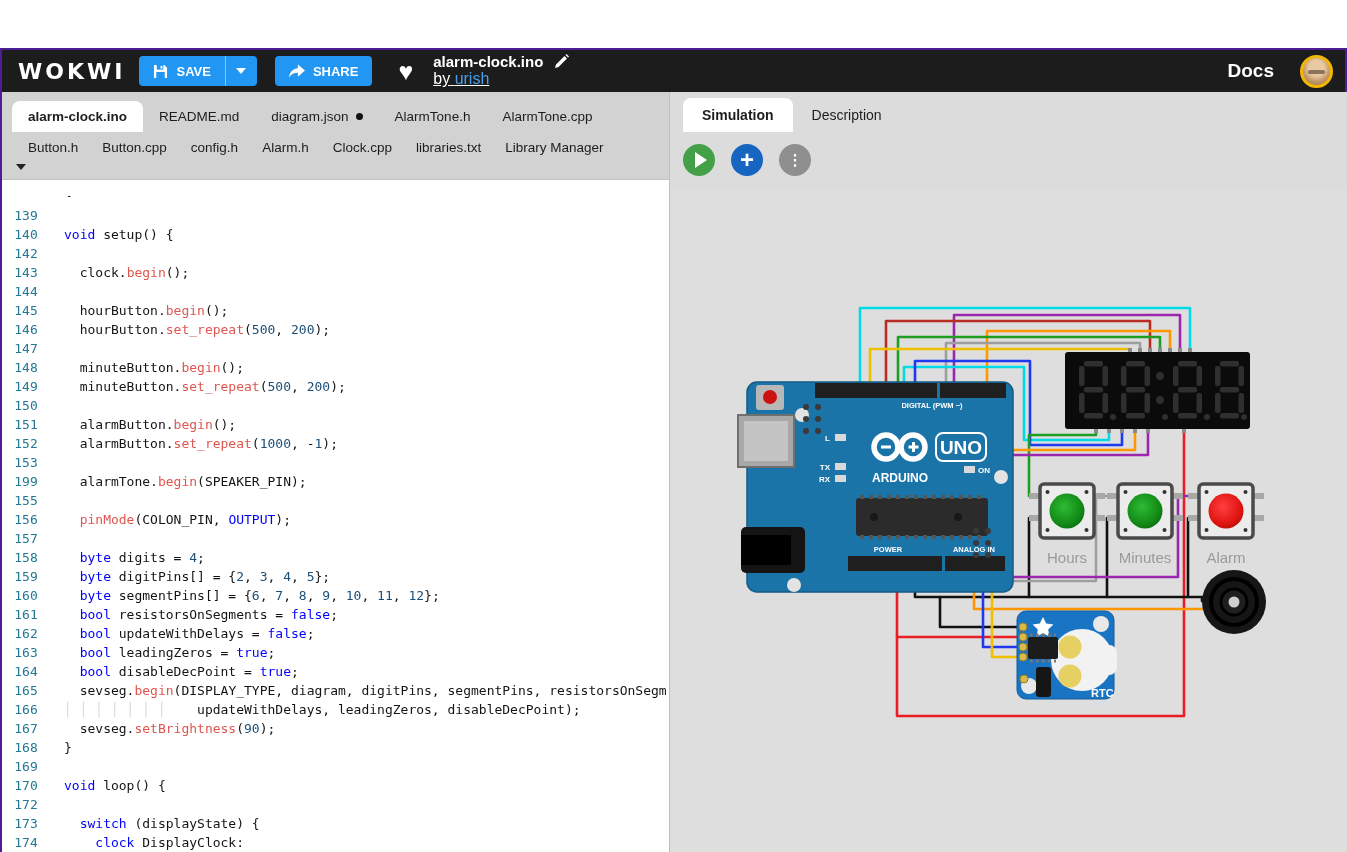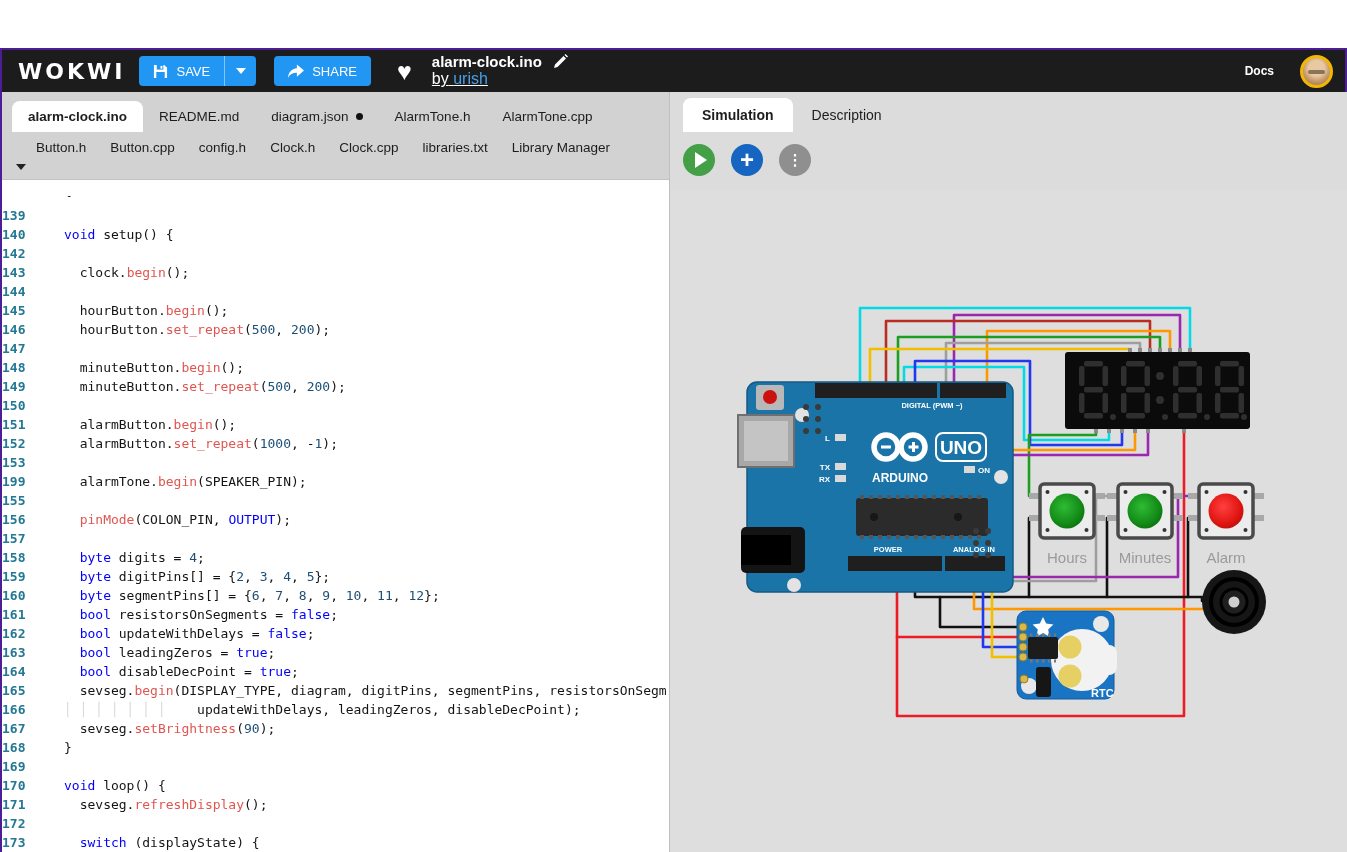--- a/index.html
+++ b/index.html
@@ -4,60 +4,60 @@
 <style>
   * { box-sizing: border-box; margin: 0; padding: 0; }
   html,body { width:1347px; height:852px; overflow:hidden; background:#fff;
     font-family:"Liberation Sans", sans-serif; }
   .window { width:1347px; height:837px; border:2px solid #4c1d95; display:flex; flex-direction:column;margin-top:48px; }
 
   
   .topbar { height:42px; background:#1c1c1c; display:flex; align-items:center; flex:0 0 42px; }
   .logo { color:#fff; font-size:22px; font-weight:bold; letter-spacing:3px; margin:0 14px 0 16px; font-family:"DejaVu Sans", sans-serif; }
   .btn-group { display:flex; height:30px; }
-  .tb-btn { background:#2196f3; color:#fff; border:none; font-weight:normal; font-size:13px;
+  .tb-btn { background:#2196f3; color:#fff; border:none; font-weight:bold; font-size:13px;
     display:flex; align-items:center; gap:8px; padding:0 14px; height:30px; cursor:pointer; }
   .btn-save { border-radius:4px 0 0 4px; }
   .btn-save-caret { border-radius:0 4px 4px 0; border-left:1px solid rgba(255,255,255,.45); width:32px; justify-content:center; padding:0; }
   .caret-down { width:0; height:0; border-left:5px solid transparent; border-right:5px solid transparent; border-top:6px solid #fff; }
   .btn-share { border-radius:4px; margin-left:18px; }
   .heart { color:#fff; font-size:25px; margin-left:26px; line-height:1; }
   .title-block { margin-left:20px; line-height:1.15; }
   .proj-title { color:#fff; font-weight:bold; font-size:15px; display:flex; align-items:center; gap:10px; }
   .byline { color:#fff; font-size:16px;text-decoration:underline; }
   .byline a { color:#4b9fea; text-decoration:none; }
   .spacer { flex:1; }
-  .docs { color:#fff; font-weight:bold; font-size:12px; margin-right:26px; cursor:pointer; }
+  .docs { color:#fff; font-weight:bold; font-size:19px; margin-right:26px; cursor:pointer; }
   .avatar { width:33px; height:33px; border-radius:50%; border:3px solid #f2b705; margin-right:12px;
     background: radial-gradient(circle at 50% 38%, #e8c9a2 0 36%, #c79a6b 60%, #8a6848 100%); position:relative; overflow:hidden;}
   .avatar::after { content:""; position:absolute; left:5px; right:5px; top:12px; height:4px; background:rgba(60,45,35,.55); border-radius:2px; }
 
   
   .main { flex:1; display:flex; min-height:0; }
   .editor-pane { width:667px; flex:0 0 667px; display:flex; flex-direction:column; background:#fff; }
   .sim-pane { flex:1; background:#dcdcdc; border-left:1px solid #bfbfbf; display:flex; flex-direction:column; }
 
   
   .tabbar { background:#d2d2d2; padding-top:6px; border-bottom:1px solid #c2c2c2; flex:0 0 88px; }
   .tabrow { display:flex; align-items:flex-end; }
   .tabrow1 { padding-left:10px; height:34px; }
-  .tabrow2 { padding-left:22px; height:30px; align-items:center; }
+  .tabrow2 { padding-left:14px; height:30px; align-items:center; }
   .ftab { font-size:13.5px; color:#1d1d1d; padding:8px 16px; border-radius:8px 8px 0 0; cursor:pointer; white-space:nowrap; display:flex; align-items:center; gap:7px;}
   .tabrow2 .ftab { padding:5px 12px; border-radius:6px; }
   .ftab.active { background:#fff; font-weight:bold; }
   .dirty-dot { width:7px; height:7px; background:#111; border-radius:50%; display:inline-block; }
   .more-caret { margin:2px 0 3px 14px; width:0; height:0; border-left:5px solid transparent; border-right:5px solid transparent; border-top:6px solid #222; }
 
   
   .code { flex:1; overflow:hidden; background:#fff; font-family:"DejaVu Sans Mono", monospace; font-size:13px; position:relative; }
   .code-inner { padding-top:16px; }
   .code-row { display:flex; height:19px; line-height:19px; white-space:pre; }
   .code-row.clip { height:10px; overflow:hidden; }
   .code-row.clip .gutter, .code-row.clip .ctext { transform:translateY(-9px); }
-  .gutter { width:62px; flex:0 0 62px; text-align:left; padding-right:14px; color:#237893;font-weight:bold; }
+  .gutter { width:62px; flex:0 0 62px; text-align:center; padding-right:14px; color:#237893; }
   .ctext { flex:1; overflow:hidden; }
   .tok-p { color:#141414; } .tok-k { color:#0101fd; } .tok-f { color:#df5650; }
   .tok-n { color:#1d4f76; } .tok-s { color:#c74440; font-weight:bold; } .tok-g { color:#d8d8d8; }
 
   
   .sim-header { background:#dcdcdc; flex:0 0 98px; }
   .simtabs { display:flex; align-items:flex-end; padding:6px 0 0 13px; height:40px; }
   .stab { font-size:14px; color:#1d1d1d; padding:9px 19px; border-radius:8px 8px 0 0; cursor:pointer; }
   .stab.active { background:#fff; font-weight:bold; }
   .sim-controls { display:flex; gap:16px; padding:12px 0 0 13px; }
@@ -147,21 +147,21 @@
             <div class="ftab">
               <span>Button.h</span>
             </div>
             <div class="ftab">
               <span>Button.cpp</span>
             </div>
             <div class="ftab">
               <span>config.h</span>
             </div>
             <div class="ftab">
-              <span>Clock.h</span>
+              <span>Alarm.h</span>
             </div>
             <div class="ftab">
               <span>Clock.cpp</span>
             </div>
             <div class="ftab">
               <span>libraries.txt</span>
             </div>
             <div class="ftab">
               <span>Library Manager</span>
             </div>
@@ -195,21 +195,20 @@
             <div class="code-row"><span class="gutter">161</span><span class="ctext"><span class="tok-p">  </span><span class="tok-k">bool</span><span class="tok-p"> resistorsOnSegments = </span><span class="tok-k">false</span><span class="tok-p">;</span></span></div>
             <div class="code-row"><span class="gutter">162</span><span class="ctext"><span class="tok-p">  </span><span class="tok-k">bool</span><span class="tok-p"> updateWithDelays = </span><span class="tok-k">false</span><span class="tok-p">;</span></span></div>
             <div class="code-row"><span class="gutter">163</span><span class="ctext"><span class="tok-p">  </span><span class="tok-k">bool</span><span class="tok-p"> leadingZeros = </span><span class="tok-k">true</span><span class="tok-p">;</span></span></div>
             <div class="code-row"><span class="gutter">164</span><span class="ctext"><span class="tok-p">  </span><span class="tok-k">bool</span><span class="tok-p"> disableDecPoint = </span><span class="tok-k">true</span><span class="tok-p">;</span></span></div>
             <div class="code-row"><span class="gutter">165</span><span class="ctext"><span class="tok-p">  sevseg.</span><span class="tok-f">begin</span><span class="tok-p">(DISPLAY_TYPE, diagram, digitPins, segmentPins, resistorsOnSegm</span></span></div>
             <div class="code-row"><span class="gutter">166</span><span class="ctext"><span class="tok-g">│ │ │ │ │ │ │ </span><span class="tok-p">   updateWithDelays, leadingZeros, disableDecPoint);</span></span></div>
             <div class="code-row"><span class="gutter">167</span><span class="ctext"><span class="tok-p">  sevseg.</span><span class="tok-f">setBrightness</span><span class="tok-p">(</span><span class="tok-n">90</span><span class="tok-p">);</span></span></div>
             <div class="code-row"><span class="gutter">168</span><span class="ctext"><span class="tok-p">}</span></span></div>
             <div class="code-row"><span class="gutter">169</span><span class="ctext"></span></div>
             <div class="code-row"><span class="gutter">170</span><span class="ctext"><span class="tok-k">void</span><span class="tok-p"> loop() {</span></span></div>
-            <div class="code-row"><span class="gutter">171</span><span class="ctext"><span class="tok-p">  sevseg.</span><span class="tok-f">refreshDisplay</span><span class="tok-p">();</span></span></div>
             <div class="code-row"><span class="gutter">172</span><span class="ctext"></span></div>
             <div class="code-row"><span class="gutter">173</span><span class="ctext"><span class="tok-p">  </span><span class="tok-k">switch</span><span class="tok-p"> (displayState) {</span></span></div>
             <div class="code-row"><span class="gutter">174</span><span class="ctext"><span class="tok-p">    </span><span class="tok-k">clock</span><span class="tok-p"> DisplayClock:</span></span></div>
             <div class="code-row"><span class="gutter">175</span><span class="ctext"><span class="tok-p">      </span><span class="tok-f">clockState</span><span class="tok-p">();</span></span></div>
           </div>
       </div>
     </div>
 
     <div class="sim-pane">
       <div class="sim-header">

